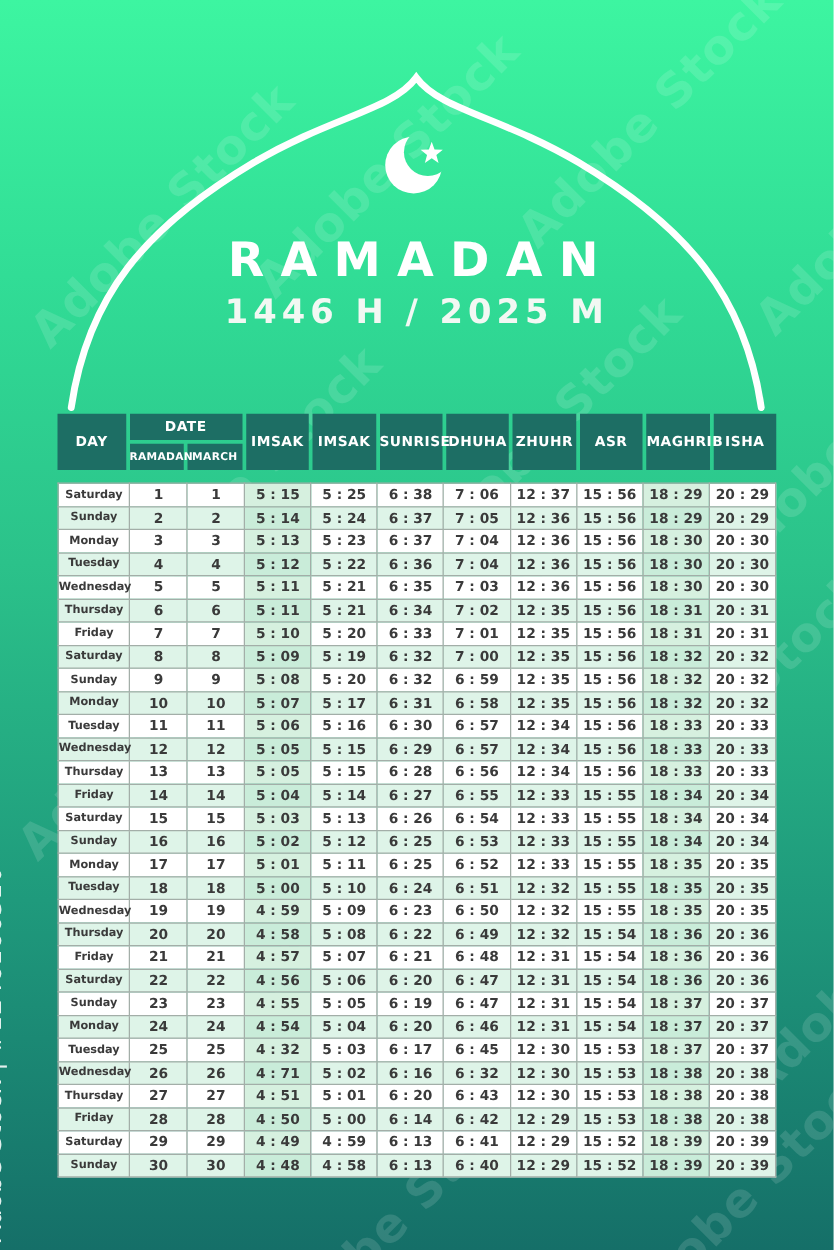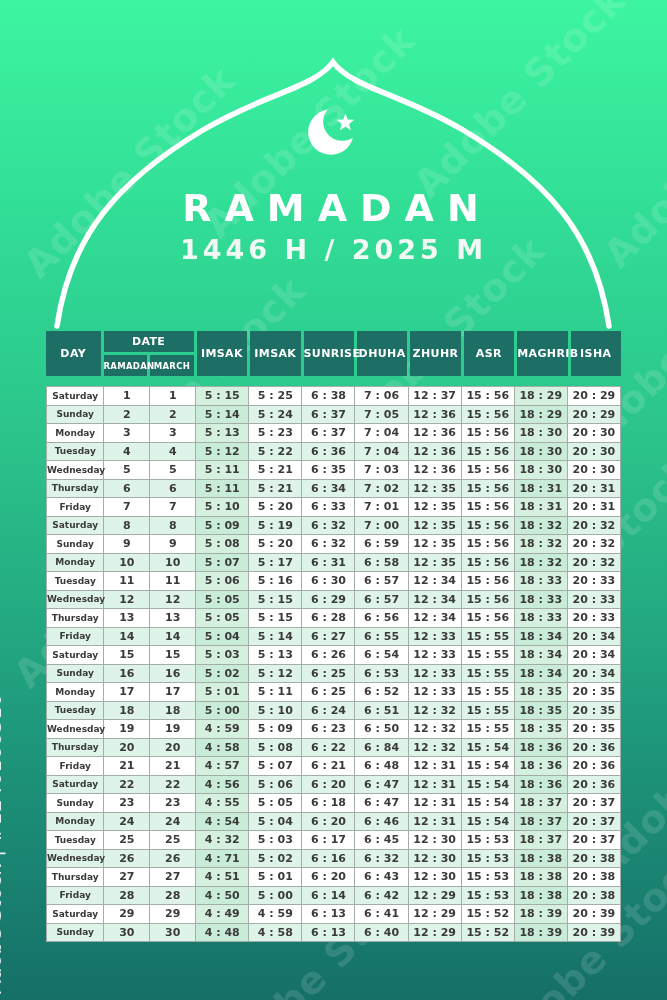--- a/index.html
+++ b/index.html
@@ -381,21 +381,21 @@
             <td class="hl">18 : 35</td>
             <td>20 : 35</td>
           </tr>
           <tr class="even">
             <td class="day">Thursday</td>
             <td>20</td>
             <td>20</td>
             <td class="hl">4 : 58</td>
             <td>5 : 08</td>
             <td>6 : 22</td>
-            <td>6 : 84</td>
+            <td>6 : 49</td>
             <td>12 : 32</td>
             <td>15 : 54</td>
             <td class="hl">18 : 36</td>
             <td>20 : 36</td>
           </tr>
           <tr class="odd">
             <td class="day">Friday</td>
             <td>21</td>
             <td>21</td>
             <td class="hl">4 : 57</td>
@@ -419,21 +419,21 @@
             <td>15 : 54</td>
             <td class="hl">18 : 36</td>
             <td>20 : 36</td>
           </tr>
           <tr class="odd">
             <td class="day">Sunday</td>
             <td>23</td>
             <td>23</td>
             <td class="hl">4 : 55</td>
             <td>5 : 05</td>
-            <td>6 : 18</td>
+            <td>6 : 19</td>
             <td>6 : 47</td>
             <td>12 : 31</td>
             <td>15 : 54</td>
             <td class="hl">18 : 37</td>
             <td>20 : 37</td>
           </tr>
           <tr class="even">
             <td class="day">Monday</td>
             <td>24</td>
             <td>24</td>

